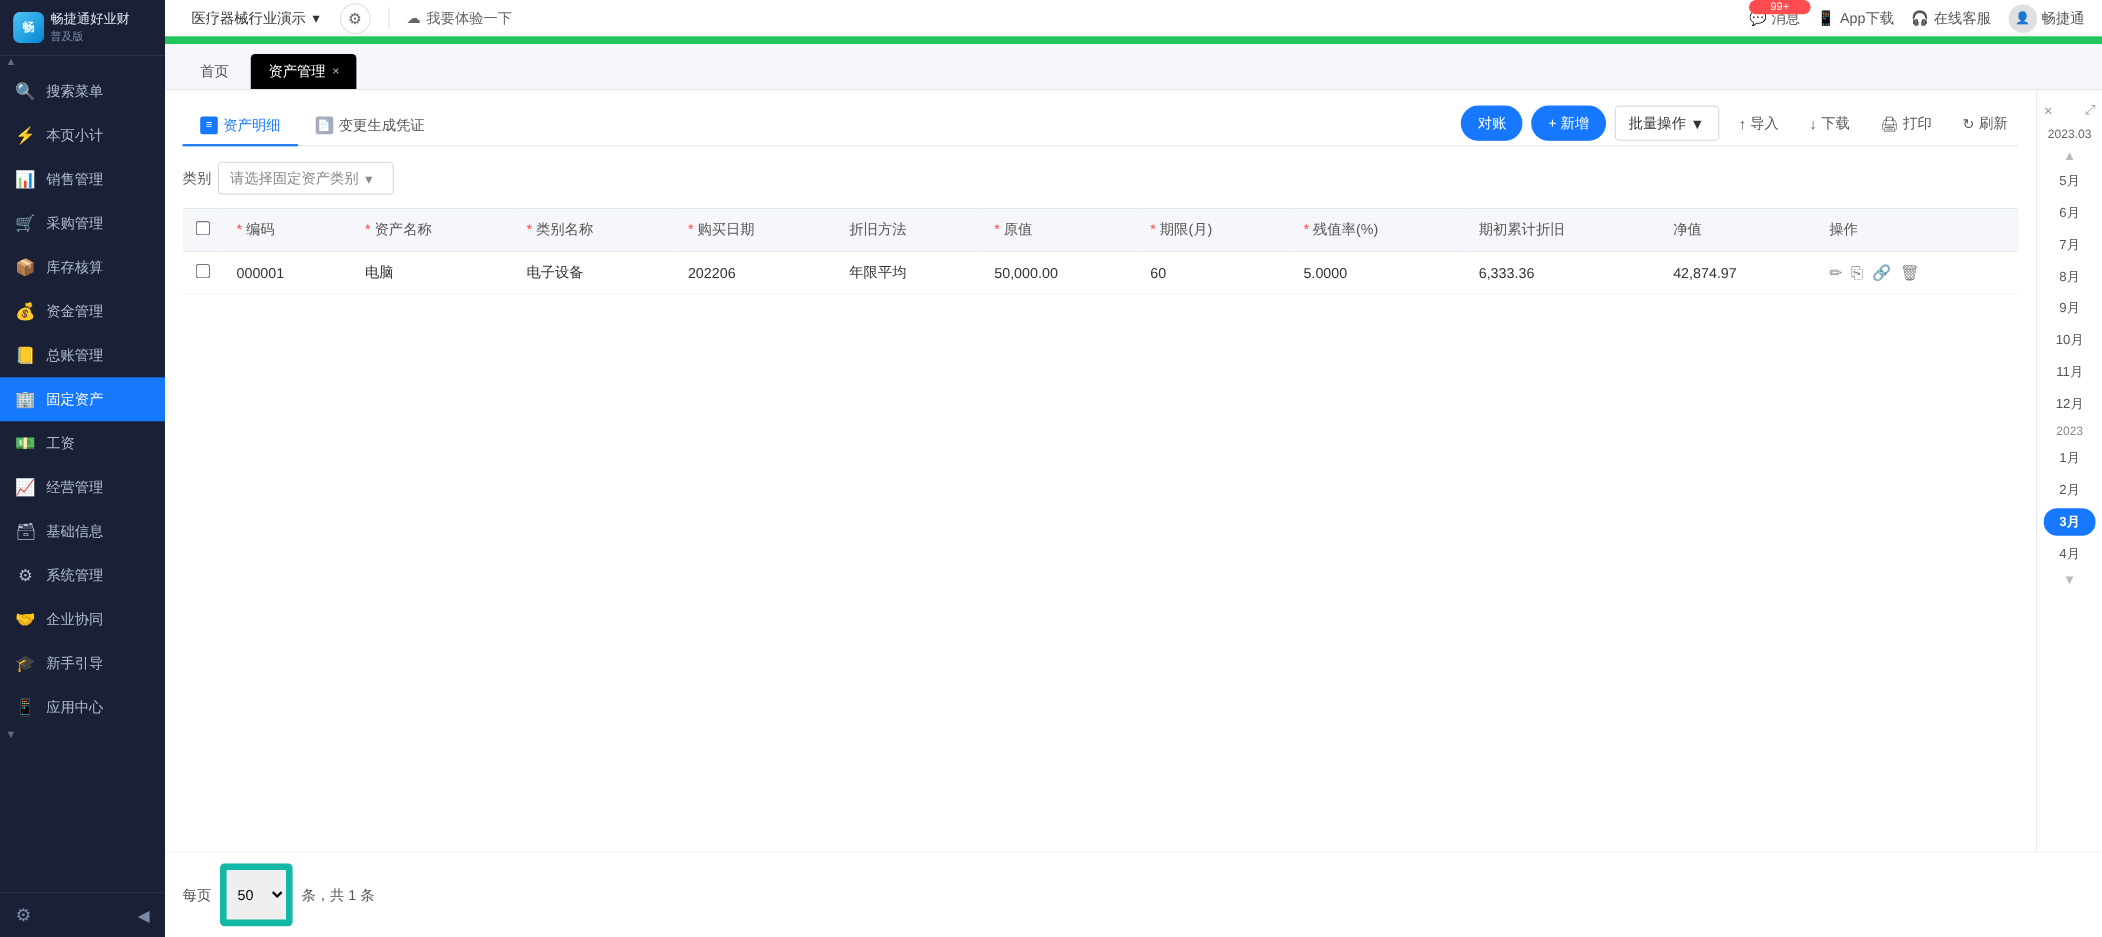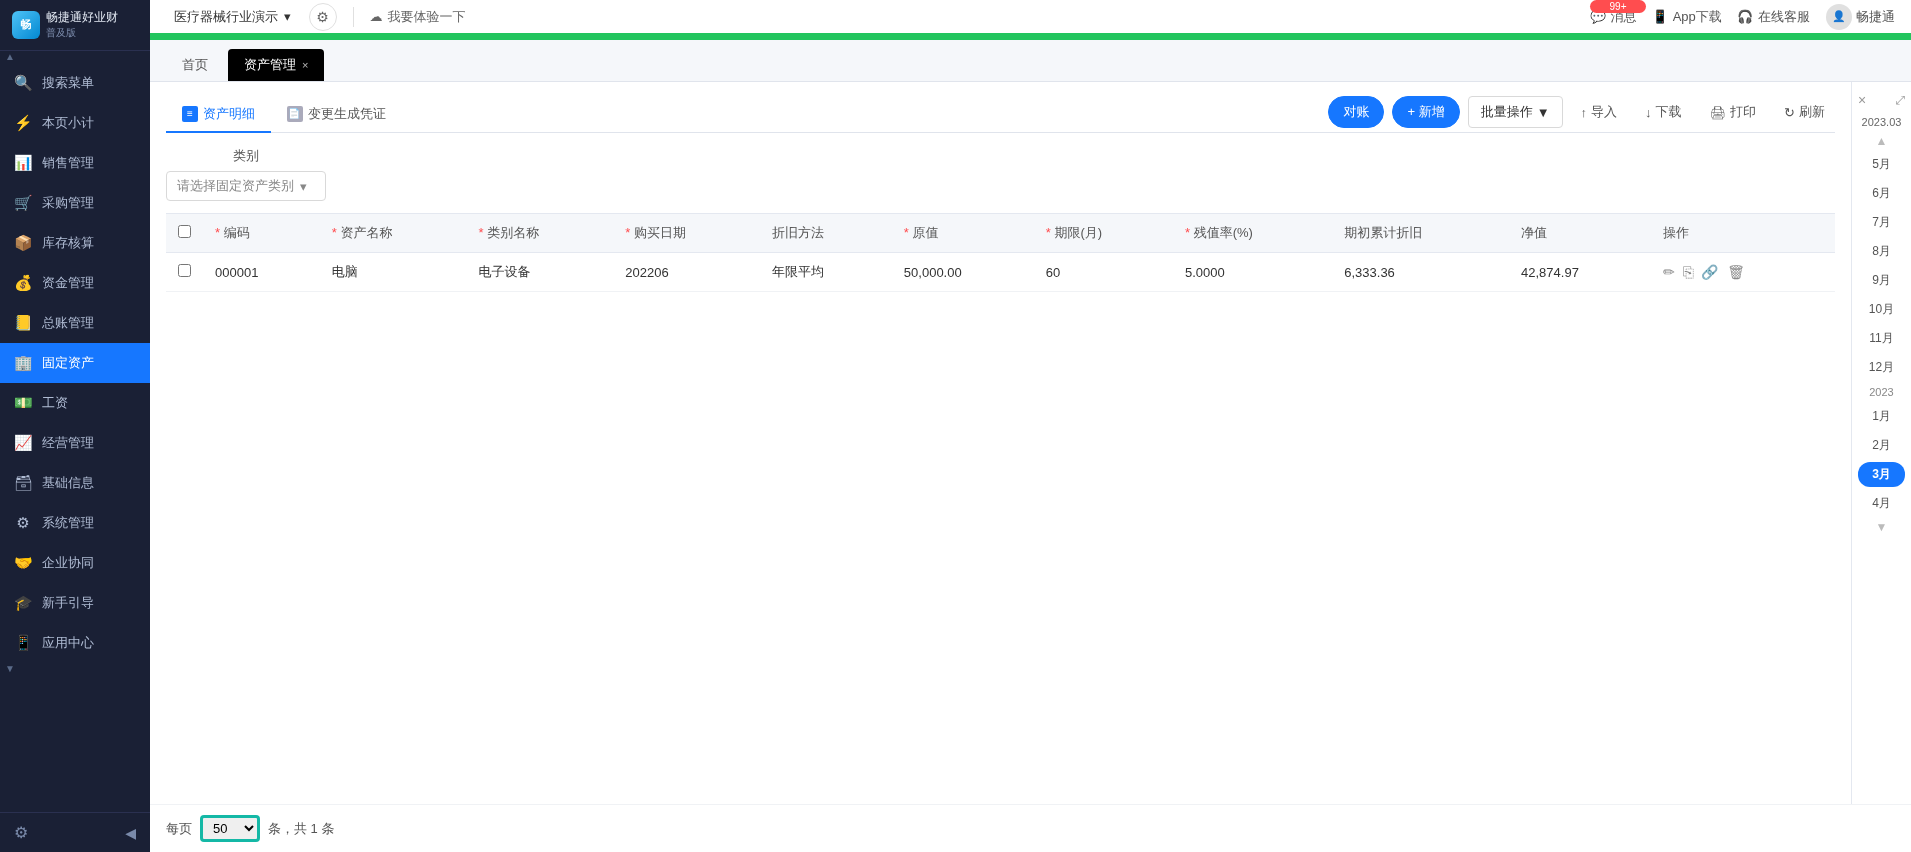--- a/index.html
+++ b/index.html
@@ -182,21 +182,21 @@
 
     
     .toolbar {
       display: flex;
       align-items: center;
       gap: 8px;
       margin-bottom: 12px;
       justify-content: space-between;
     }
 
-    .filter-group { display: flex; align-items: center; gap: 6px; flex-direction: column; }
+    .filter-group { display: flex; align-items: center; gap: 6px; }
     .filter-label { font-size: 13px; color: #555; }
     .filter-select {
       display: flex; align-items: center; gap: 6px;
       border: 1px solid #d9d9d9; border-radius: 4px;
       padding: 5px 10px; font-size: 13px; color: #888;
       cursor: pointer; background: #fff; min-width: 160px;
     }
 
     .btn {
       padding: 6px 14px;
@@ -259,22 +259,22 @@
     
     .pagination-bar {
       display: flex; align-items: center; gap: 8px;
       padding: 10px 16px;
       border-top: 1px solid #f0f2f5;
       background: #fff;
       flex-shrink: 0;
       font-size: 13px; color: #555;
     }
     .page-size-select {
-      border: 3px solid #14b8a6; border-radius: 4px;
-      padding: 2px 6px; font-size: 13px; cursor: pointer;
+      border: 6px solid #14b8a6; border-radius: 4px;
+      padding: 14px 6px; font-size: 13px; cursor: pointer;
     }
 
     
     .right-panel {
       width: 60px;
       background: #fff;
       border-left: 1px solid #e4e8f0;
       display: flex;
       flex-direction: column;
       align-items: center;

